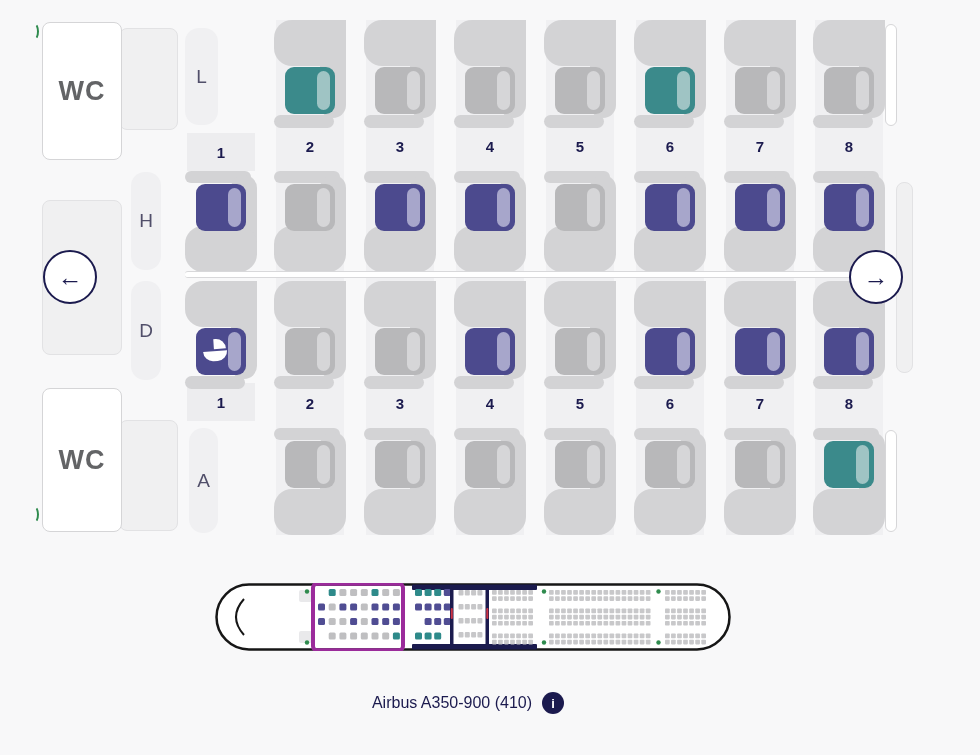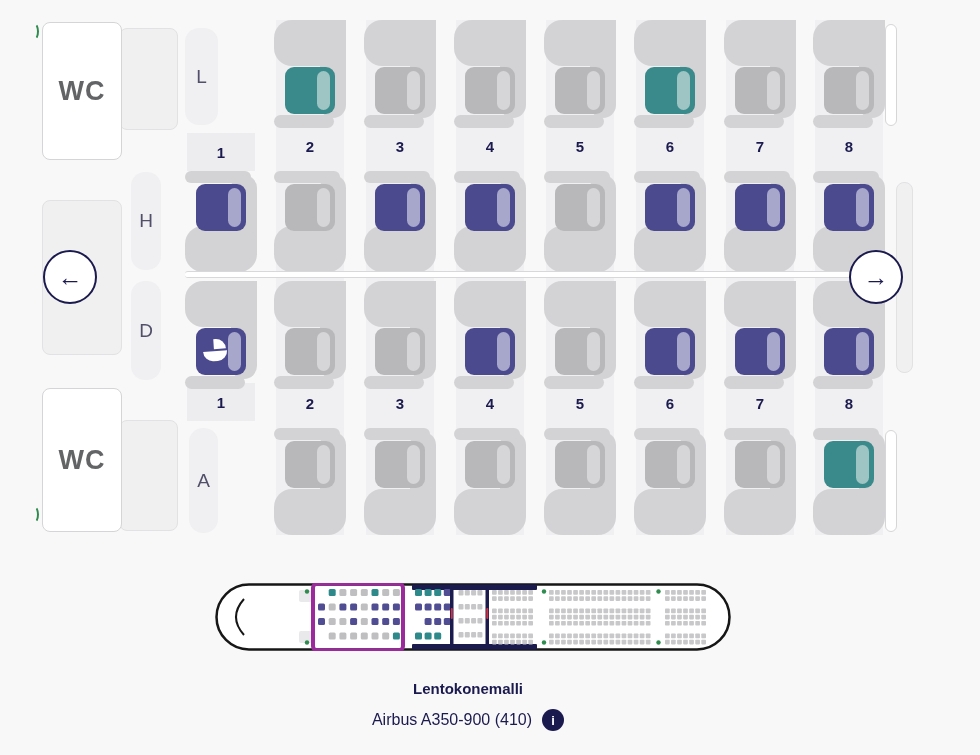--- a/index.html
+++ b/index.html
@@ -636,21 +636,20 @@
       <rect x="486.3" y="56.7" width="4.7" height="4.7" fill="#c8c8ca" rx="0.8"></rect>
       <circle cx="92" cy="8.5" r="2.2" fill="#2f8b4e"></circle>
       <circle cx="92" cy="59.5" r="2.2" fill="#2f8b4e"></circle>
       <circle cx="329" cy="8.5" r="2.2" fill="#2f8b4e"></circle>
       <circle cx="329" cy="59.5" r="2.2" fill="#2f8b4e"></circle>
       <circle cx="443.5" cy="8.5" r="2.2" fill="#2f8b4e"></circle>
       <circle cx="443.5" cy="59.5" r="2.2" fill="#2f8b4e"></circle>
     </svg>
 
   <div class="caption">
-    <div class="title">Lentokonemalli</div>
     <div class="line2">
       <span>Airbus A350-900 (410)</span>
       <span class="info-circle">
         <span>i</span>
       </span>
     </div>
   </div>
 
 </div>
 

